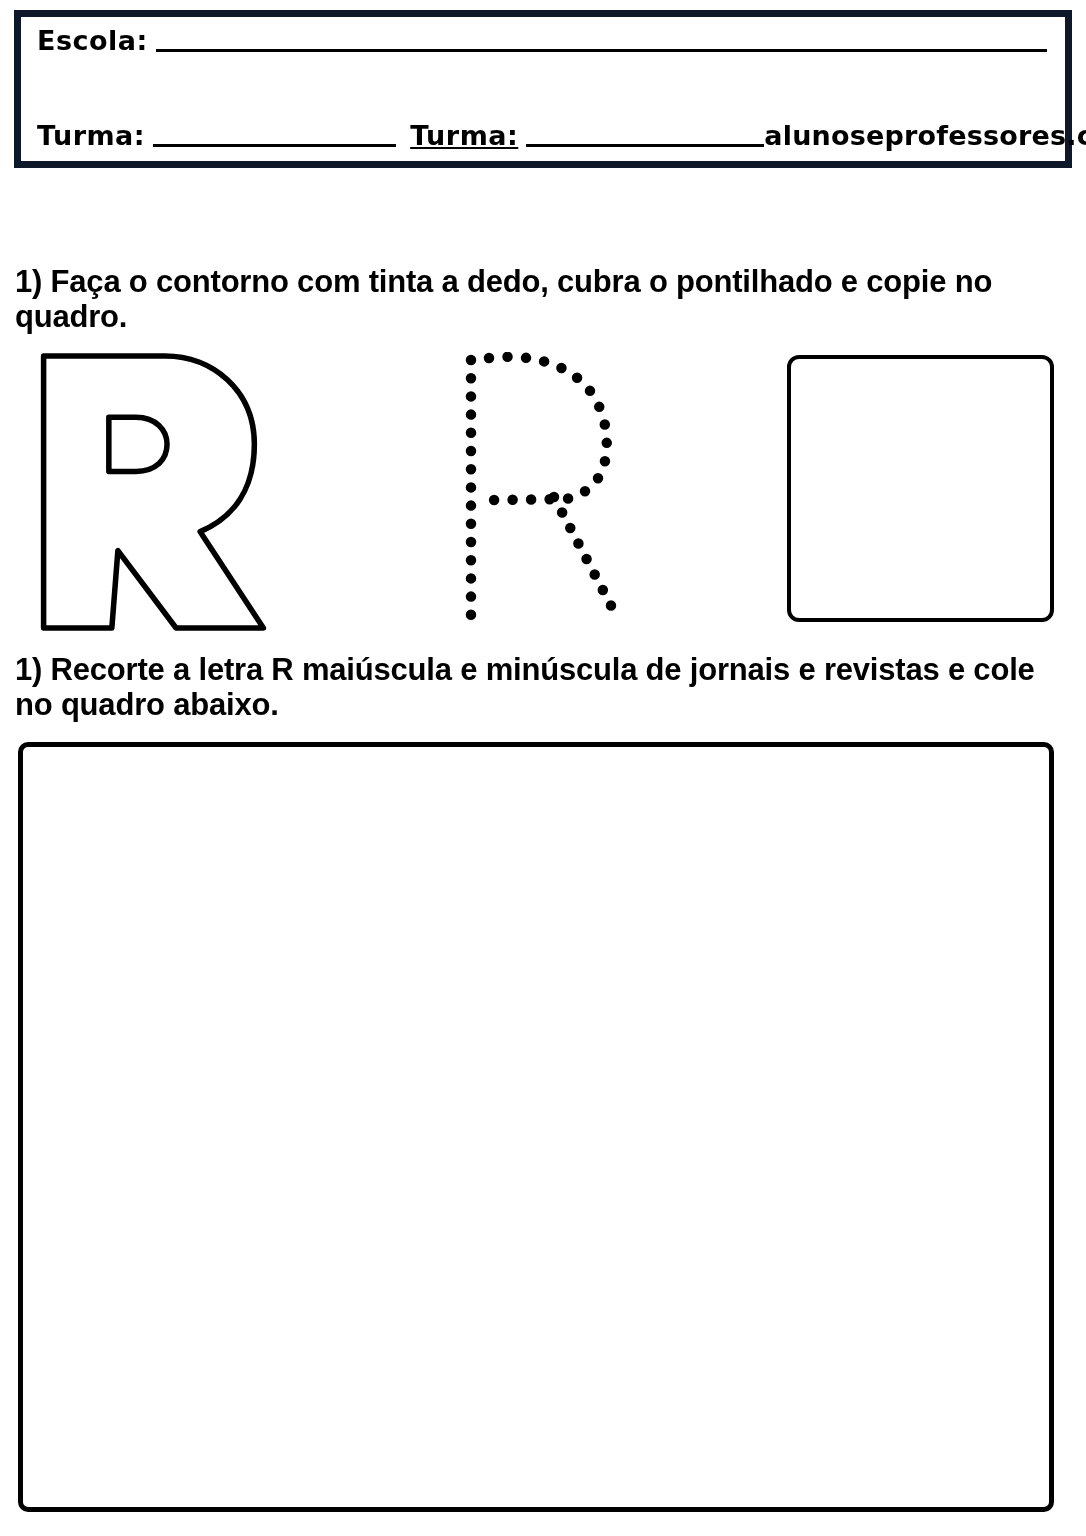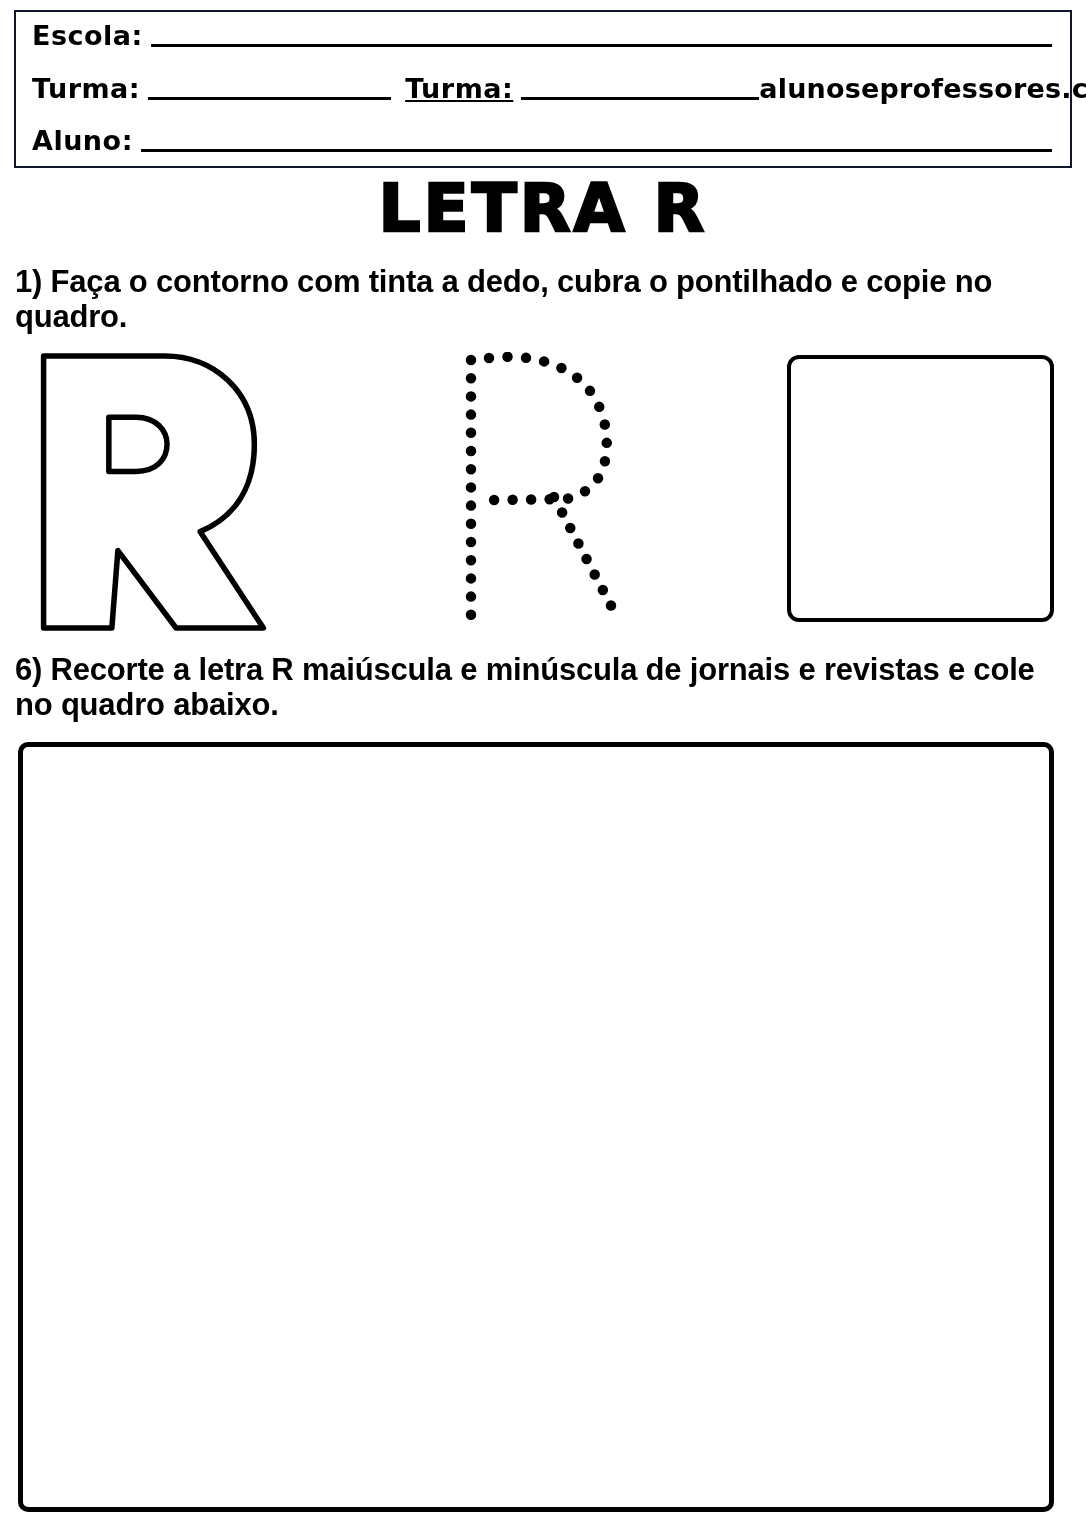--- a/index.html
+++ b/index.html
@@ -8,21 +8,21 @@
     width:1086px;height:1536px;
     background:#fff;
     font-family:"DejaVu Sans", sans-serif;
     color:#000;
     overflow:hidden;
   }
   
   .header-box{
     position:absolute;left:14px;top:10px;
     width:1058px;height:158px;
-    border:2px solid #0f172a;
+    border:7px solid #0f172a;
     box-sizing:border-box;
     display:flex;flex-direction:column;justify-content:space-between;
     padding:10px 18px 12px 16px;
   }
   .hrow{display:flex;align-items:flex-end;}
   .hlabel{
     font-weight:bold;font-size:27px;line-height:1;
     white-space:nowrap;letter-spacing:0.5px;
   }
   .wline{
@@ -78,42 +78,37 @@
       <span class="hlabel">Escola:</span>
       <span class="wline"></span>
     </div>
     <div class="hrow">
       <span class="hlabel">Turma:</span>
       <span class="wline fixed" style="width:243px;"></span>
       <span class="hlabel" style="margin-left:14px;text-decoration:underline;">Turma:</span>
       <span class="wline fixed" style="width:238px;"></span>
       <span class="website">alunoseprofessores.com</span>
     </div>
-    <div class="hrow">
-      <span class="hlabel">Aluno:</span>
-      <span class="wline"></span>
-    </div>
   </div>
 
-  <div class="page-title">LETRA R</div>
 
   <div class="instruction one">1) Faça o contorno com tinta a dedo, cubra o pontilhado e copie no quadro.</div>
 
   <svg class="outline-letter" width="232" height="281" viewBox="0 0 230 280" aria-label="R">
     <path d="M 5 5 H 126 C 173 5 215 39 215 93 C 215 138 194 166 161 180 L 224 276 H 137 L 79 199 L 73 276 H 5 Z
              M 70 66 H 97 C 117 66 128 79 128 93 C 128 108 117 120 97 120 H 70 Z" fill="#ffffff" fill-rule="evenodd" stroke="#000000" stroke-width="5.5" stroke-linejoin="round"></path>
   </svg>
 
   <svg class="dotted-letter" width="166" height="272" viewBox="0 0 166 272" aria-label="R">
     <g stroke="#000000" stroke-width="10.5" stroke-linecap="round" fill="none">
       <path d="M 15 8 L 15 263" stroke-dasharray="0 18.2"></path>
       <path d="M 33 6 C 75 1 110 12 130 34 C 147 53 153 80 150 103 C 147 128 132 142 110 147 L 32 148" stroke-dasharray="0 18.5"></path>
       <path d="M 98 145 L 160 263" stroke-dasharray="0 17.5"></path>
     </g>
   </svg>
 
   <div class="practice-box"></div>
 
-  <div class="instruction two">6) Recorte a letra R maiúscula e minúscula de jornais e revistas e cole no quadro abaixo.</div>
+  <div class="instruction two">1) Recorte a letra R maiúscula e minúscula de jornais e revistas e cole no quadro abaixo.</div>
 
   <div class="paste-box"></div>
 
 </div>
 
 </body></html>

